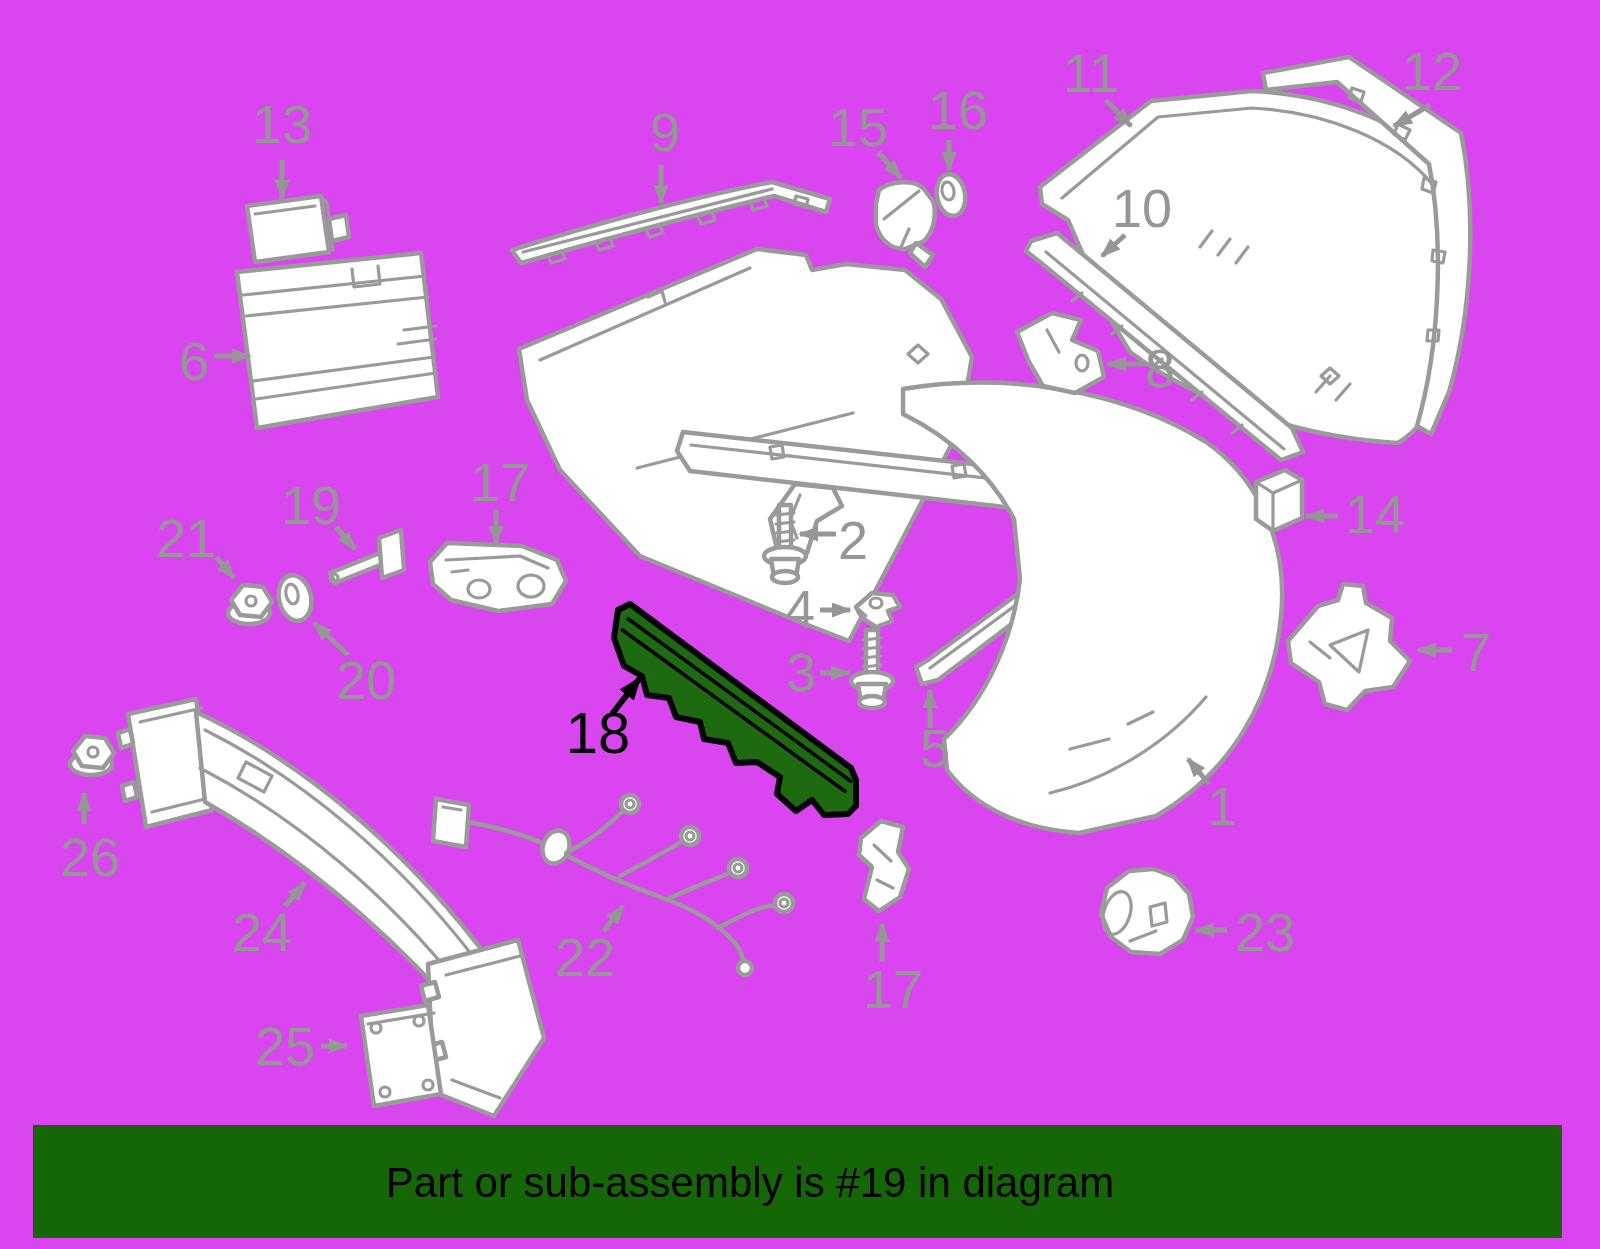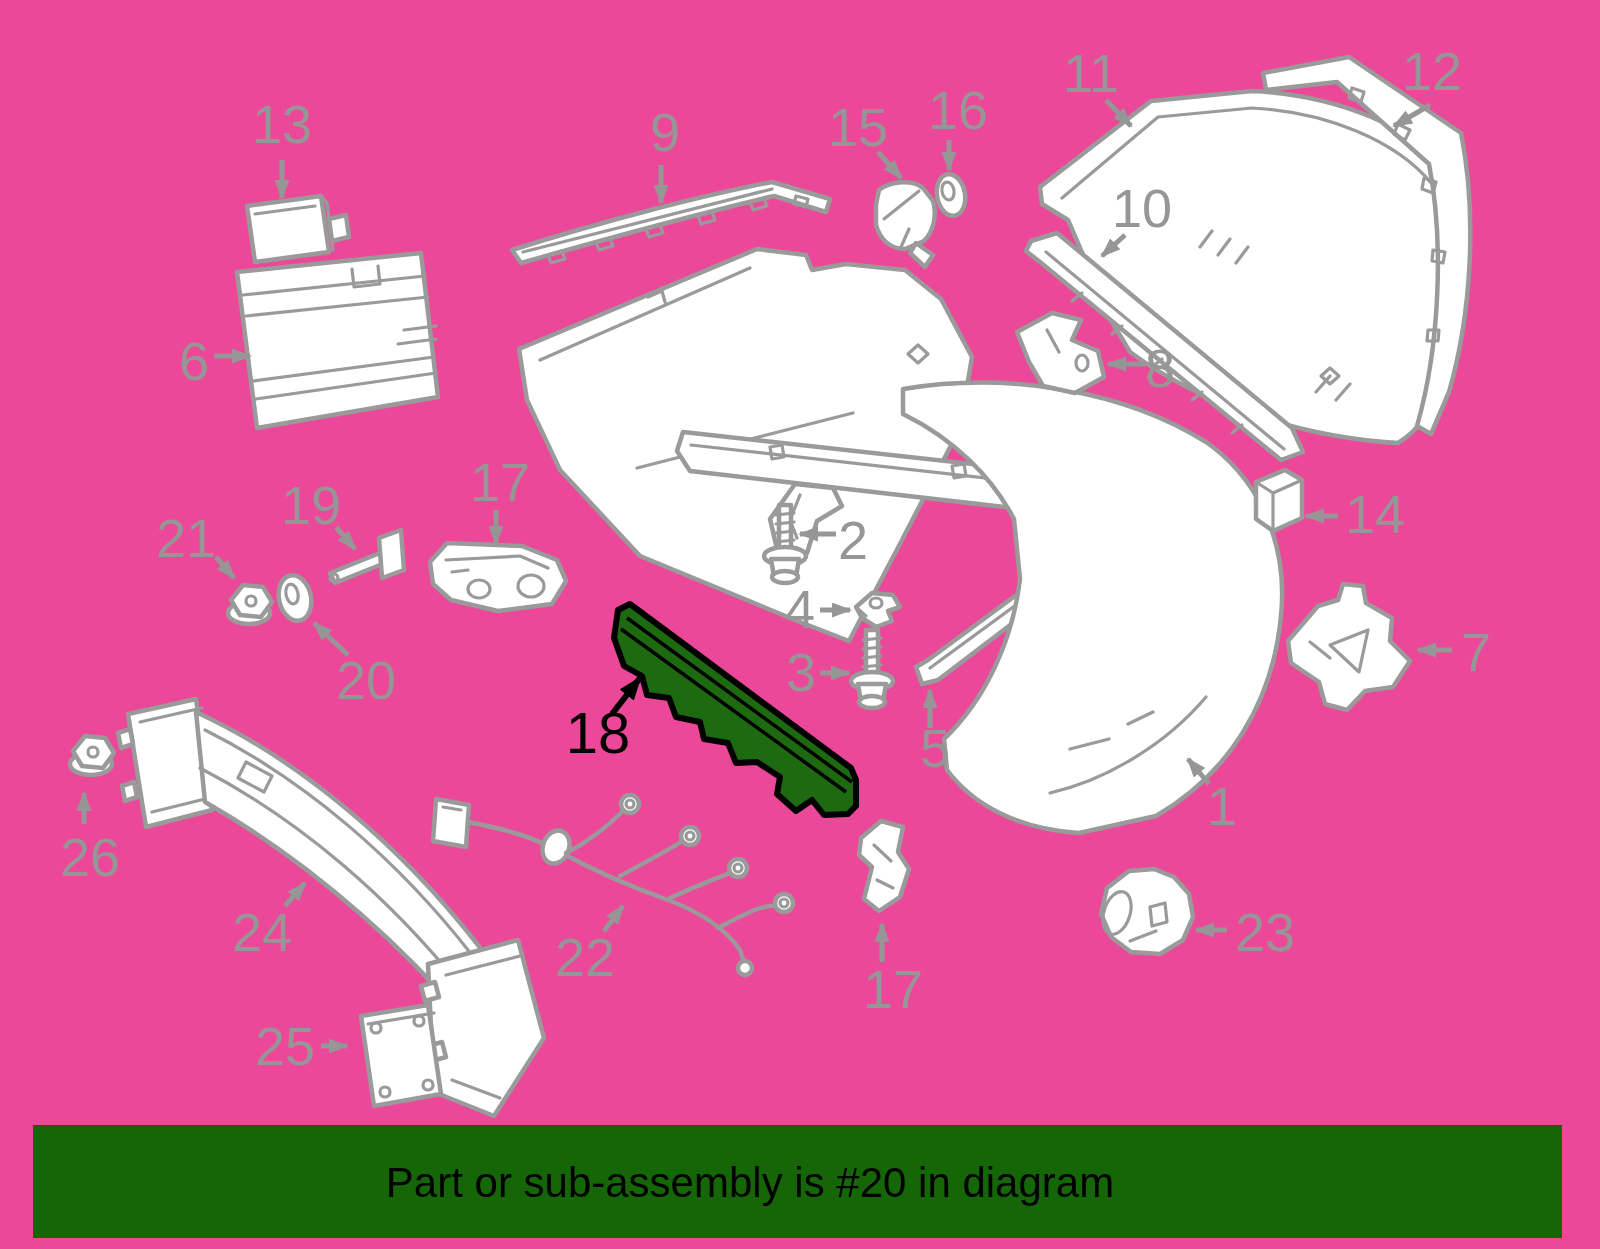--- a/index.html
+++ b/index.html
@@ -1,16 +1,16 @@
 <!DOCTYPE html>
 <html><head>
 <meta charset="utf-8">
 <style>
   html,body{margin:0;padding:0;background:#fff;}
-  .stage{position:relative;width:1600px;height:1249px;background:#ec4899;overflow:hidden;
+  .stage{position:relative;width:1600px;height:1249px;background:#d946ef;overflow:hidden;
          font-family:"Liberation Sans",sans-serif;}
   .stage svg{position:absolute;left:0;top:0;}
 
   
   .part{fill:#ffffff;stroke:#9a9a9a;stroke-width:4.5;stroke-linejoin:round;stroke-linecap:round;}
   .detail{fill:none;stroke:#9a9a9a;stroke-width:3.2;stroke-linejoin:round;stroke-linecap:round;}
   .wire{fill:none;stroke:#9a9a9a;stroke-width:4.5;stroke-linejoin:round;stroke-linecap:round;}
   .arrow{fill:none;stroke:#969696;stroke-width:5;}
   .callout{font-family:"Liberation Sans",sans-serif;font-size:54px;fill:#969696;text-anchor:middle;}
   .callout18{font-family:"Liberation Sans",sans-serif;font-size:58px;fill:#000000;text-anchor:middle;}
@@ -336,15 +336,15 @@
     <line class="arrow" x1="1227" y1="930" x2="1196" y2="930" marker-end="url(#ah)"></line>
     <text class="callout" x="1265" y="951">23</text>
   </g>
   <g>
     <line class="arrow18" x1="612" y1="714" x2="640" y2="678" marker-end="url(#ahb)"></line>
     <text class="callout18" x="598" y="753">18</text>
   </g>
 </svg>
 
 <div class="banner">
-  <div class="line">Part or sub-assembly is #20 in diagram</div>
+  <div class="line">Part or sub-assembly is #19 in diagram</div>
 </div>
 </div>
 
 </body></html>

